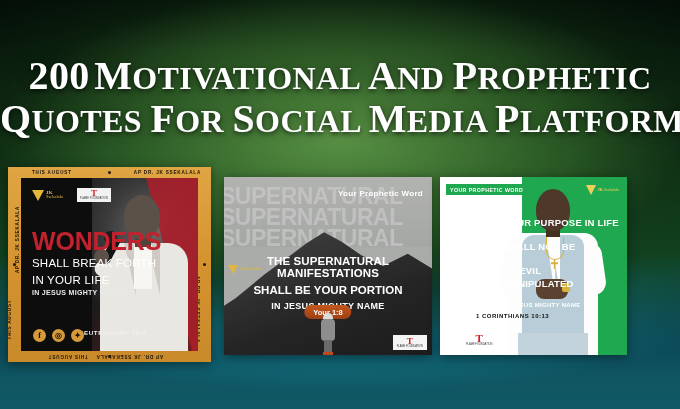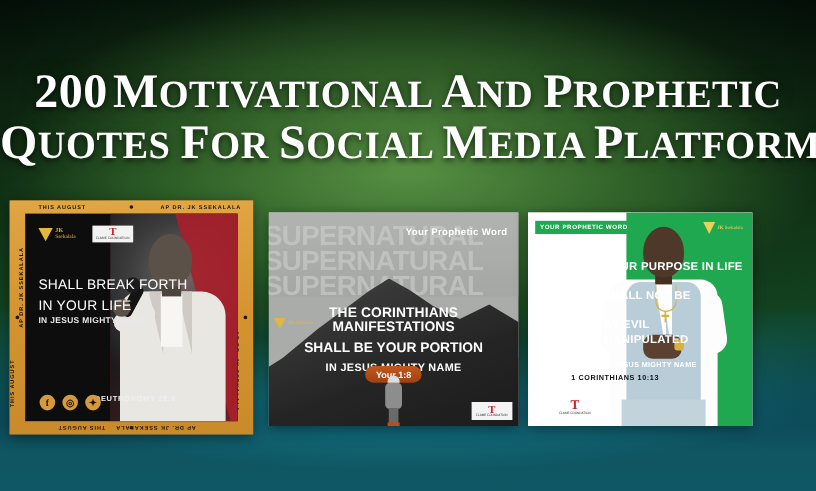--- a/index.html
+++ b/index.html
@@ -208,20 +208,21 @@
             <span>Ssekalala</span>
           </span>
         </div>
         <div class="logo-flame">
           <span class="t">T</span>
           <span class="s">FLAME FOUNDATION</span>
         </div>
       </div>
 
       <div class="c1-text">
+        <div class="c1-main">WONDERS</div>
         <div class="c1-sub">SHALL BREAK FORTH</div>
         <div class="c1-sub">IN YOUR LIFE</div>
         <div class="c1-sub2">IN JESUS MIGHTY NAME</div>
       </div>
 
       <div class="c1-verse">DEUTRONOMY 28:8</div>
 
       <div class="c1-social">
         <span class="soc">f</span>
         <span class="soc">◎</span>
@@ -243,21 +244,21 @@
 
     <div class="c2-logo">
       <span class="v"></span>
       <span class="txt">
         <b>JK</b>
         <span>Ssekalala</span>
       </span>
     </div>
 
     <div class="c2-body">
-      <div class="c2-l1">THE CORINTHIANS MANIFESTATIONS</div>
+      <div class="c2-l1">THE SUPERNATURAL MANIFESTATIONS</div>
       <div class="c2-l2">SHALL BE YOUR PORTION</div>
       <div class="c2-l3">IN JESUS MIGHTY NAME</div>
     </div>
 
     <div class="c2-badge">Your 1:8</div>
     <div class="c2-person">
       <div class="tor"></div>
         <div class="leg"></div>
         <div class="hat"></div>
         <div class="sh"></div>

